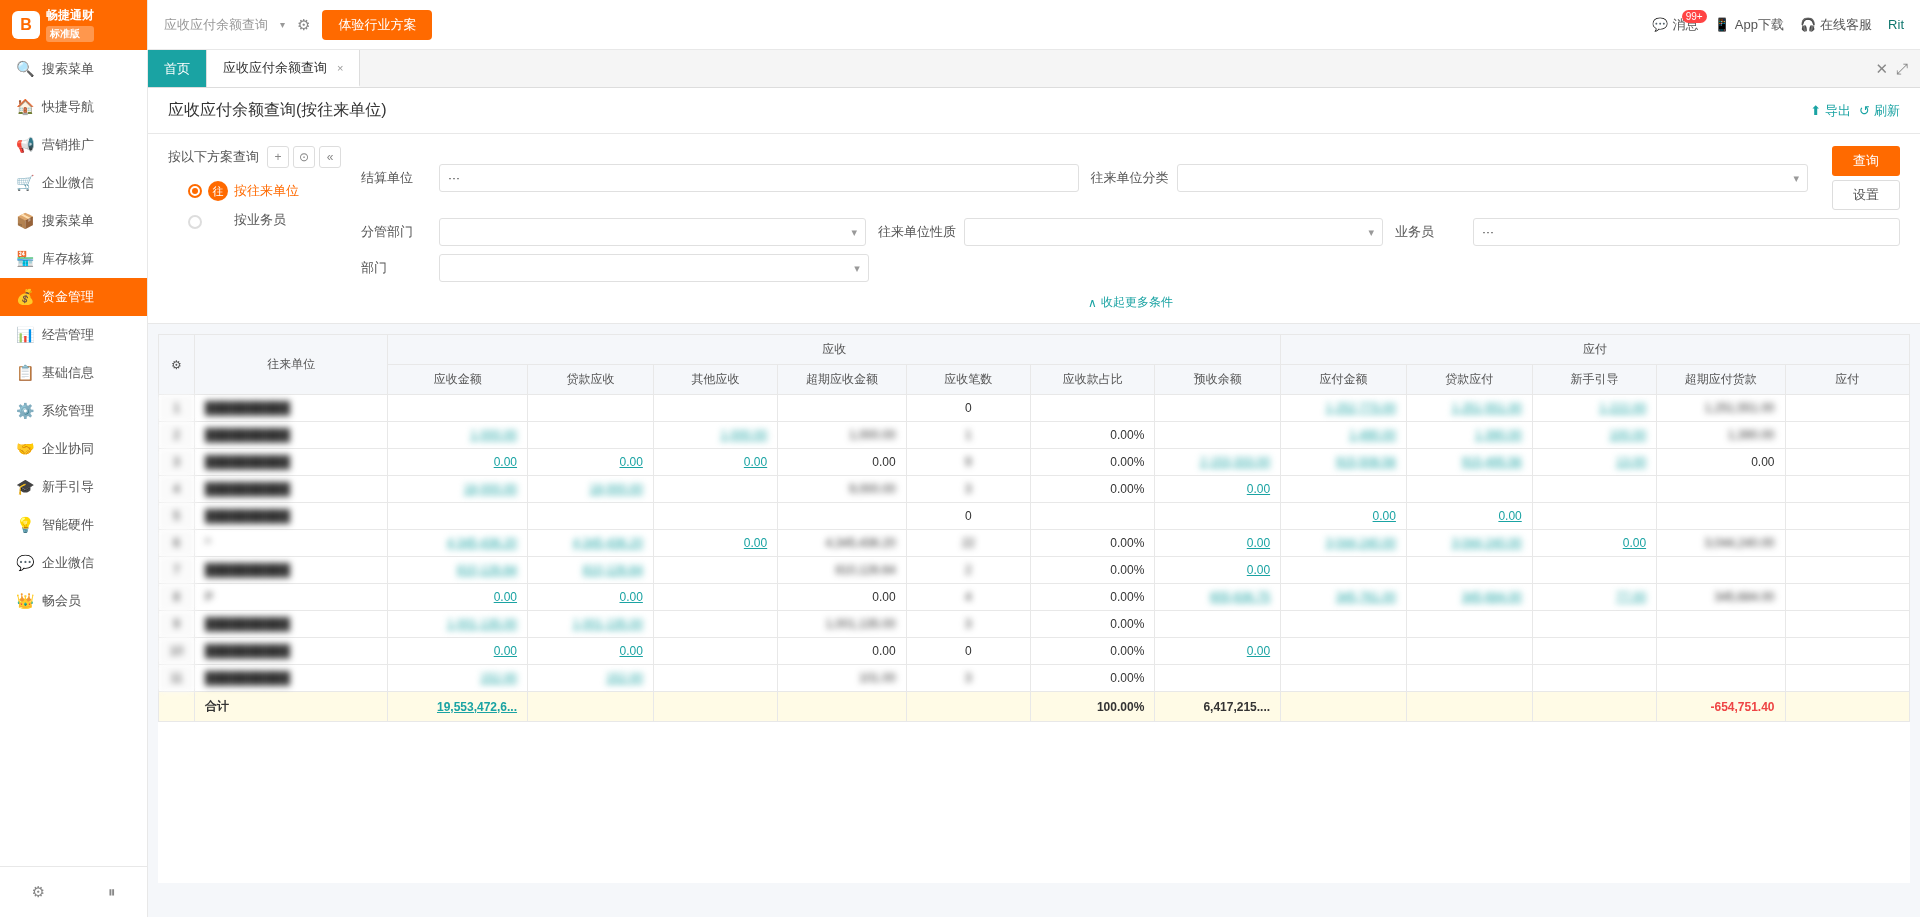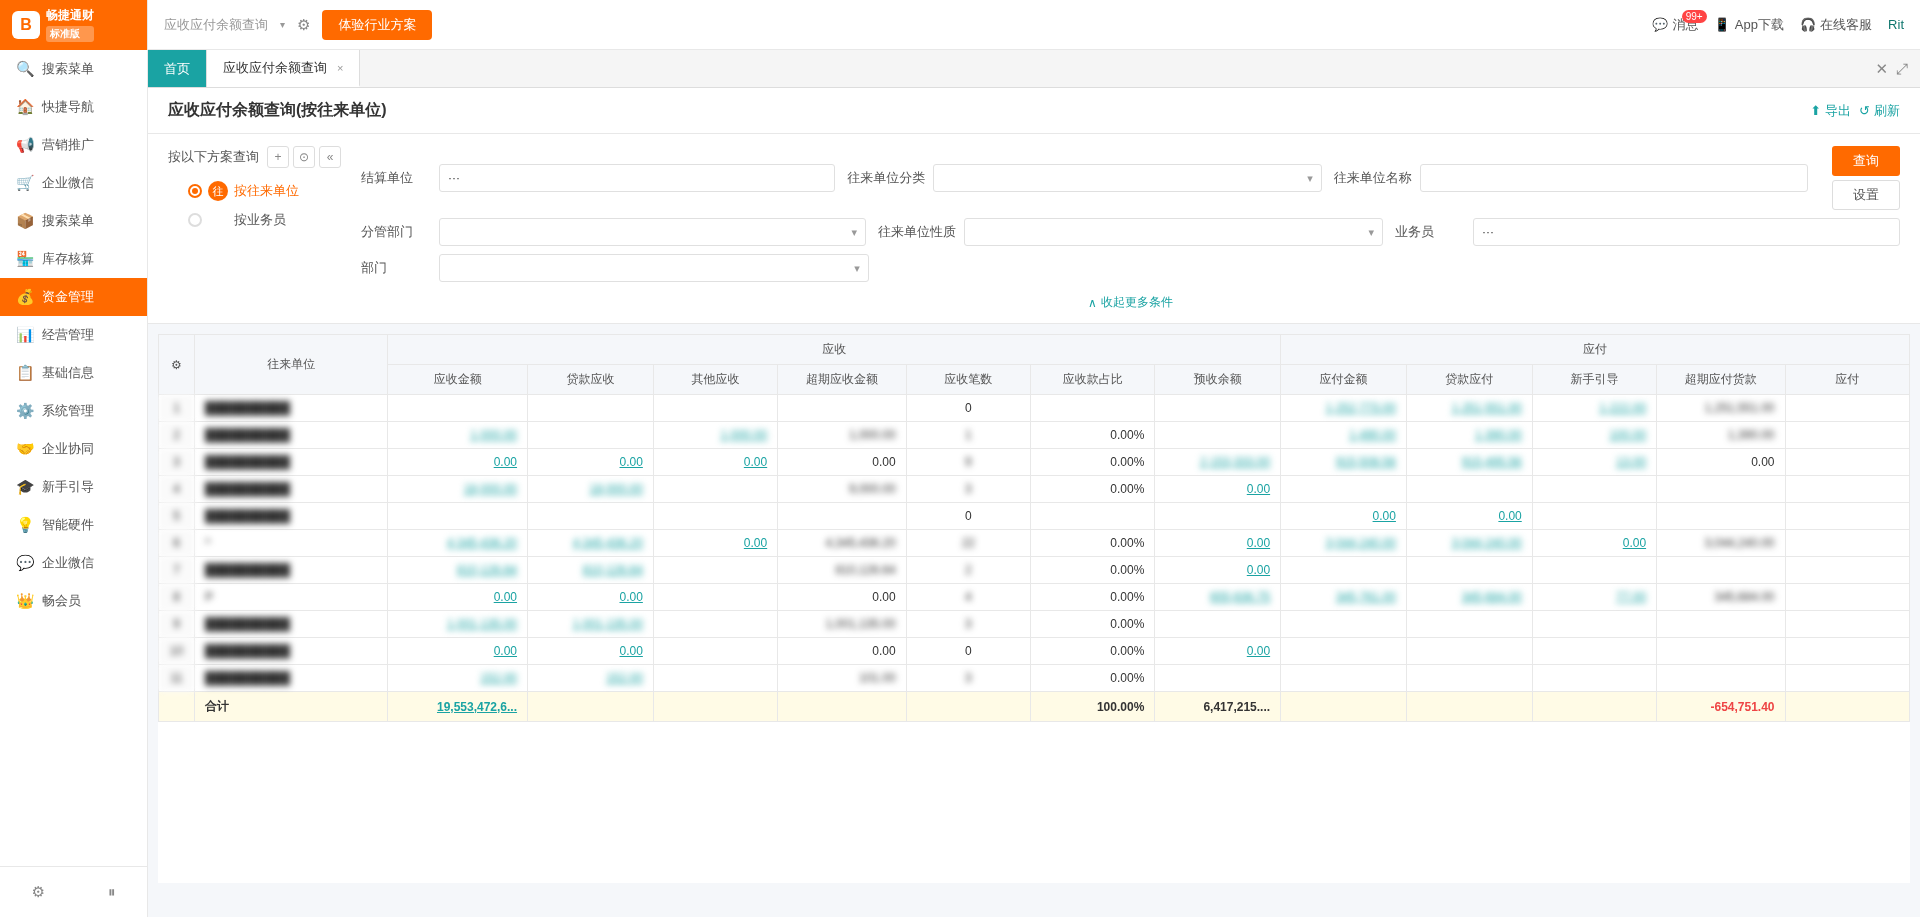--- a/index.html
+++ b/index.html
@@ -66,21 +66,21 @@
     .tab-ctrl-btn { font-size: 15px; color: #888; cursor: pointer; }
 
     
     .page-content { background: #f5f7fa; flex: 1; overflow: hidden; }
 
     
     .page-header {
       background: #fff; padding: 12px 20px; display: flex; align-items: center; justify-content: space-between;
       border-bottom: 1px solid #e8e8e8;
     }
-    .page-title { font-size: 16px; font-weight: bold; color: #333; }
+    .page-title { font-size: 16px; font-weight: normal; color: #333; }
     .page-actions { display: flex; gap: 8px; }
     .action-btn { display: flex; align-items: center; gap: 4px; color: #1aa3a3; font-size: 13px; cursor: pointer; }
 
     
     .filter-area { background: #fff; padding: 12px 20px 8px; border-bottom: 1px solid #e8e8e8; }
     .filter-top { display: flex; align-items: center; gap: 8px; margin-bottom: 10px; }
     .filter-label { color: #555; font-size: 13px; }
     .filter-icons { display: flex; gap: 4px; }
     .filter-icon-btn { width: 22px; height: 22px; border: 1px solid #ddd; border-radius: 3px; display: flex; align-items: center; justify-content: center; cursor: pointer; color: #888; font-size: 12px; }
     .filter-tree { margin-left: 20px; }
@@ -278,21 +278,21 @@
             </div>
           </div>
           <div class="filter-tree">
             <div class="filter-tree-item selected">
               <div class="radio">
                   <div class="radio-inner"></div>
                 </div>
               <div class="filter-tree-icon">往</div>
               <span>按往来单位</span>
             </div>
-            <div class="filter-tree-item" style="margin-top:4px;">
+            <div class="filter-tree-item" style="margin-top:4px;align-items:flex-end;">
               <div class="radio" style="border-color:#ddd;"></div>
               <span style="width:20px;"></span>
               <span>按业务员</span>
             </div>
           </div>
         </div>
 
         <div style="flex:1;">
 
           <div class="filter-row">
@@ -300,26 +300,20 @@
               <span class="filter-field-label">结算单位</span>
               <div class="filter-input">
                 <span>···</span>
               </div>
             </div>
             <div class="filter-field">
               <span class="filter-field-label">往来单位分类</span>
               <div class="filter-input">
                 <span></span>
                 <span class="filter-chevron">▾</span>
-              </div>
-            </div>
-            <div class="filter-field">
-              <span class="filter-field-label">往来单位名称</span>
-              <div class="filter-input">
-                <span></span>
               </div>
             </div>
             <div class="query-btns">
               <button class="btn-query">查询</button>
               <button class="btn-set">设置</button>
             </div>
           </div>
 
           <div class="filter-row">
             <div class="filter-field">

